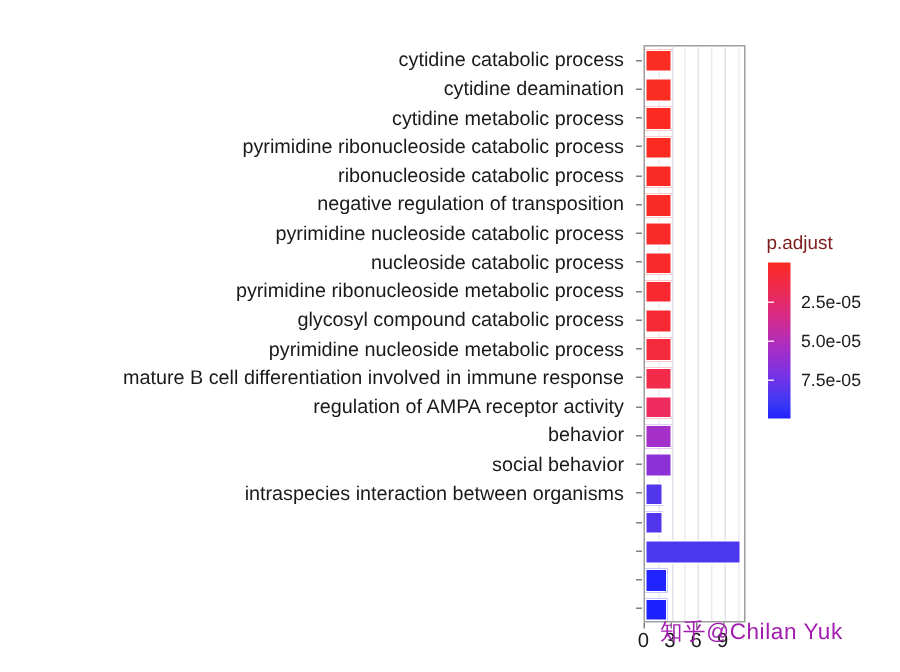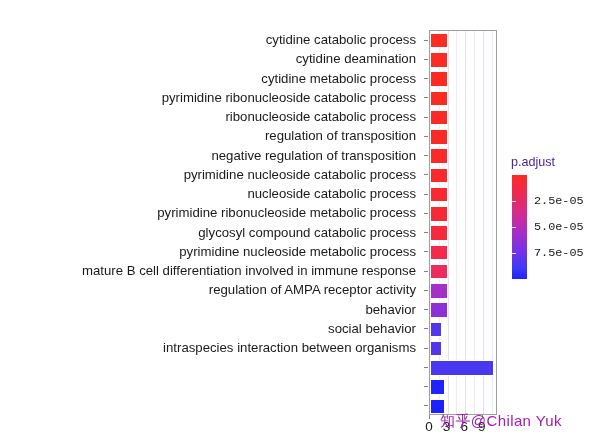--- a/index.html
+++ b/index.html
@@ -100,42 +100,41 @@
   
   #legend{
     position:absolute;
     left:508px; top:155px;
     width:92px; height:160px;
   }
   #legend-title{
     position:absolute;
     left:3px; top:0px;
     font-size:12.6px;
-    color:#4c1d95;
+    color:#7f1d1d;
     white-space:nowrap;
   }
   #legend-bar{
     position:absolute;
     left:4px; top:20px;
     width:15px; height:104px;
     background:linear-gradient(to bottom,#fa2b23 0%,#f02a47 14%,#d92a85 34%,#a82ec6 55%,#7233e8 74%,#3d39f5 90%,#2222ff 100%);
     border:0;
   }
   .legend-tick{
     position:absolute;
     left:4px;width:4px;height:1px;background:#ffffff;opacity:.85;
   }
   .legend-lab{
     position:absolute;
     left:26px;
     font-size:11.8px;
     color:#1a1a1a;
     white-space:nowrap;
     transform:translateY(-50%);
-    font-family:Liberation Mono, monospace;
   }
 
   
   #watermark{
     position:absolute;
     left:440px; top:412px;
     font-size:15px;
     color:#a21caf;
     white-space:nowrap;
     letter-spacing:.4px;
@@ -157,23 +156,20 @@
           <span>cytidine deamination</span>
         </div>
         <div class="ylabel-row" style="height: 19.25px;">
           <span>cytidine metabolic process</span>
         </div>
         <div class="ylabel-row" style="height: 19.25px;">
           <span>pyrimidine ribonucleoside catabolic process</span>
         </div>
         <div class="ylabel-row" style="height: 19.25px;">
           <span>ribonucleoside catabolic process</span>
-        </div>
-        <div class="ylabel-row" style="height: 19.25px;">
-          <span>regulation of transposition</span>
         </div>
         <div class="ylabel-row" style="height: 19.25px; text-align: right;">
           <span>negative regulation of transposition</span>
         </div>
         <div class="ylabel-row" style="height: 19.25px;">
           <span>pyrimidine nucleoside catabolic process</span>
         </div>
         <div class="ylabel-row" style="height: 19.25px;">
           <span>nucleoside catabolic process</span>
         </div>

